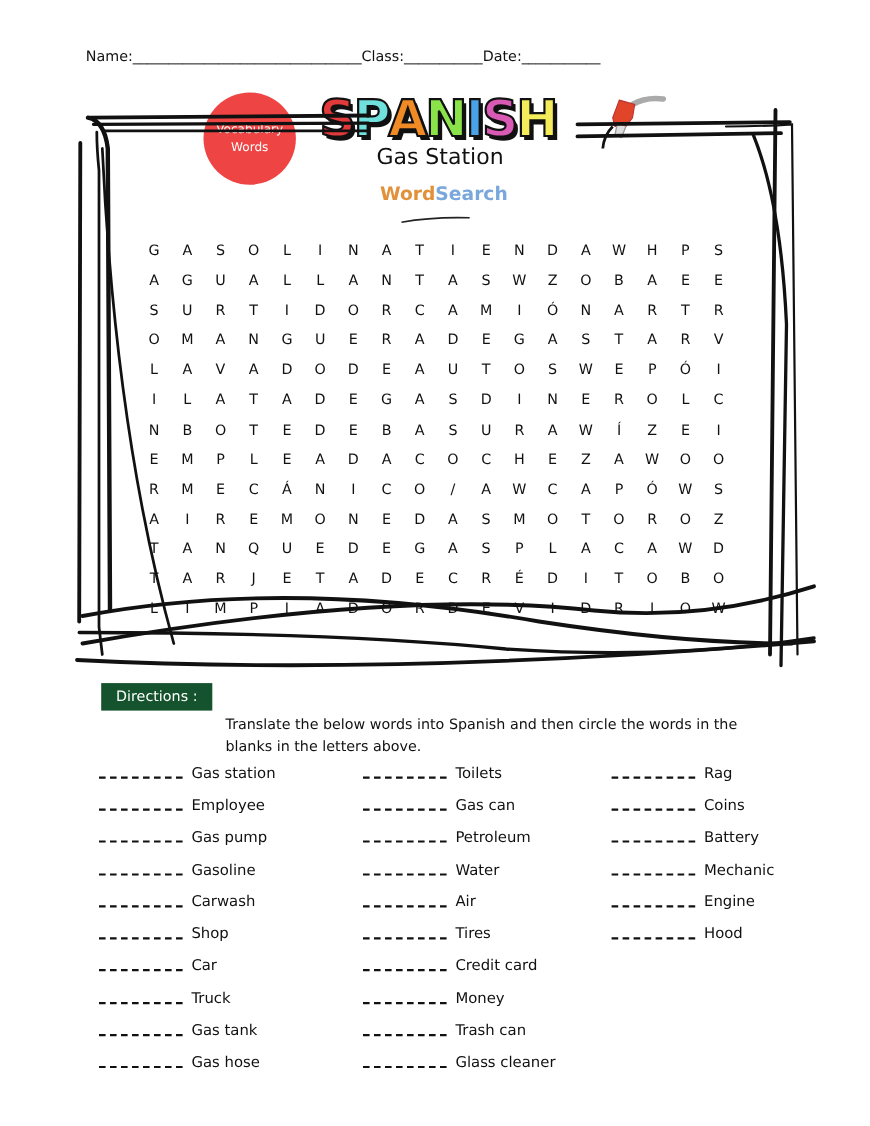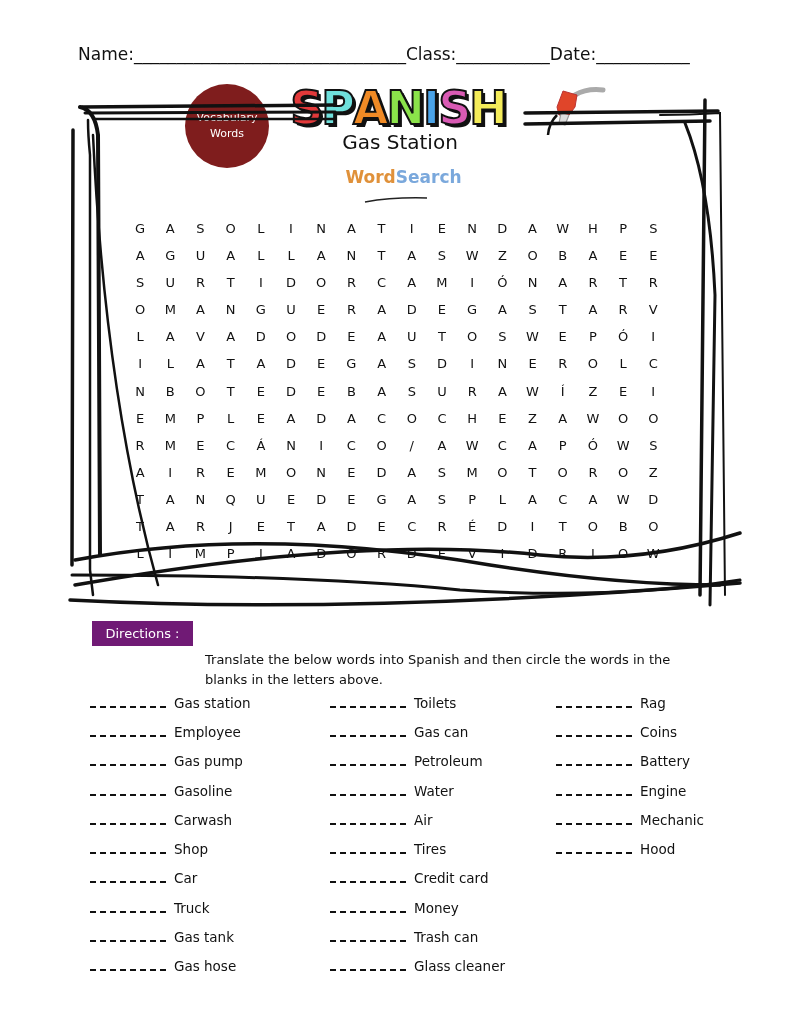--- a/index.html
+++ b/index.html
@@ -1,27 +1,27 @@
 <!DOCTYPE html>
 <html><head>
 <meta charset="utf-8">
 <style>
   * { box-sizing: border-box; margin: 0; padding: 0; }
   html, body { width: 791px; height: 1024px; background: #ffffff; overflow: hidden; }
   body { position: relative; font-family: "DejaVu Sans", sans-serif; color: #111; }
 
   .header-line {
     position: absolute; left: 78px; top: 44px; width: 640px;
-    font-size: 17px; letter-spacing: 0px; white-space: nowrap; color: #111;
+    font-size: 13px; letter-spacing: 0px; white-space: nowrap; color: #111;
   }
   .header-line span { display: inline-block; }
 
   .vocab-badge {
     position: absolute; left: 185px; top: 84px; width: 84px; height: 84px;
-    border-radius: 50%; background: #7f1d1d; color: #fff;
+    border-radius: 50%; background: #ef4444; color: #fff;
     display: flex; flex-direction: column; align-items: center; justify-content: center;
     font-size: 11px; line-height: 16px; text-align: left;
   }
 
   .title-spanish {
     position: absolute; left: 283px; top: 74px; width: 230px; height: 60px;
     display: flex; justify-content: center; align-items: flex-end;
     font-family: "DejaVu Sans", sans-serif; font-weight: bold; font-size: 46px;
     letter-spacing: -2px; line-height: 52px;
   }
@@ -47,21 +47,21 @@
 
   .grid {
     position: absolute; left: 125px; top: 215px; width: 555px;
     display: grid; grid-template-columns: repeat(18, 30.2px); grid-auto-rows: 27.1px;
     font-size: 13px; text-align: center; color: #111;
   }
   .grid .cell { line-height: 27px; }
 
   .directions-label {
     position: absolute; left: 92px; top: 621px; width: 101px; height: 25px;
-    background: #701a75; color: #fff; font-size: 13px; line-height: 25px; text-align: center;
+    background: #14532d; color: #fff; font-size: 13px; line-height: 25px; text-align: center;
   }
   .directions-text {
     position: absolute; left: 205px; top: 650px; width: 470px;
     font-size: 13px; line-height: 20px; color: #111;
   }
 
   .col { position: absolute; top: 688px; }
   .col1 { left: 90px; }
   .col2 { left: 330px; }
   .col3 { left: 556px; }
@@ -461,23 +461,23 @@
     <div class="vocab-item">
       <span class="blank"></span>
       <span>Coins</span>
     </div>
     <div class="vocab-item">
       <span class="blank"></span>
       <span>Battery</span>
     </div>
     <div class="vocab-item">
       <span class="blank"></span>
+      <span>Mechanic</span>
+    </div>
+    <div class="vocab-item">
+      <span class="blank"></span>
       <span>Engine</span>
     </div>
     <div class="vocab-item">
       <span class="blank"></span>
-      <span>Mechanic</span>
-    </div>
-    <div class="vocab-item">
-      <span class="blank"></span>
       <span>Hood</span>
     </div>
   </div>
 
 </body></html>

